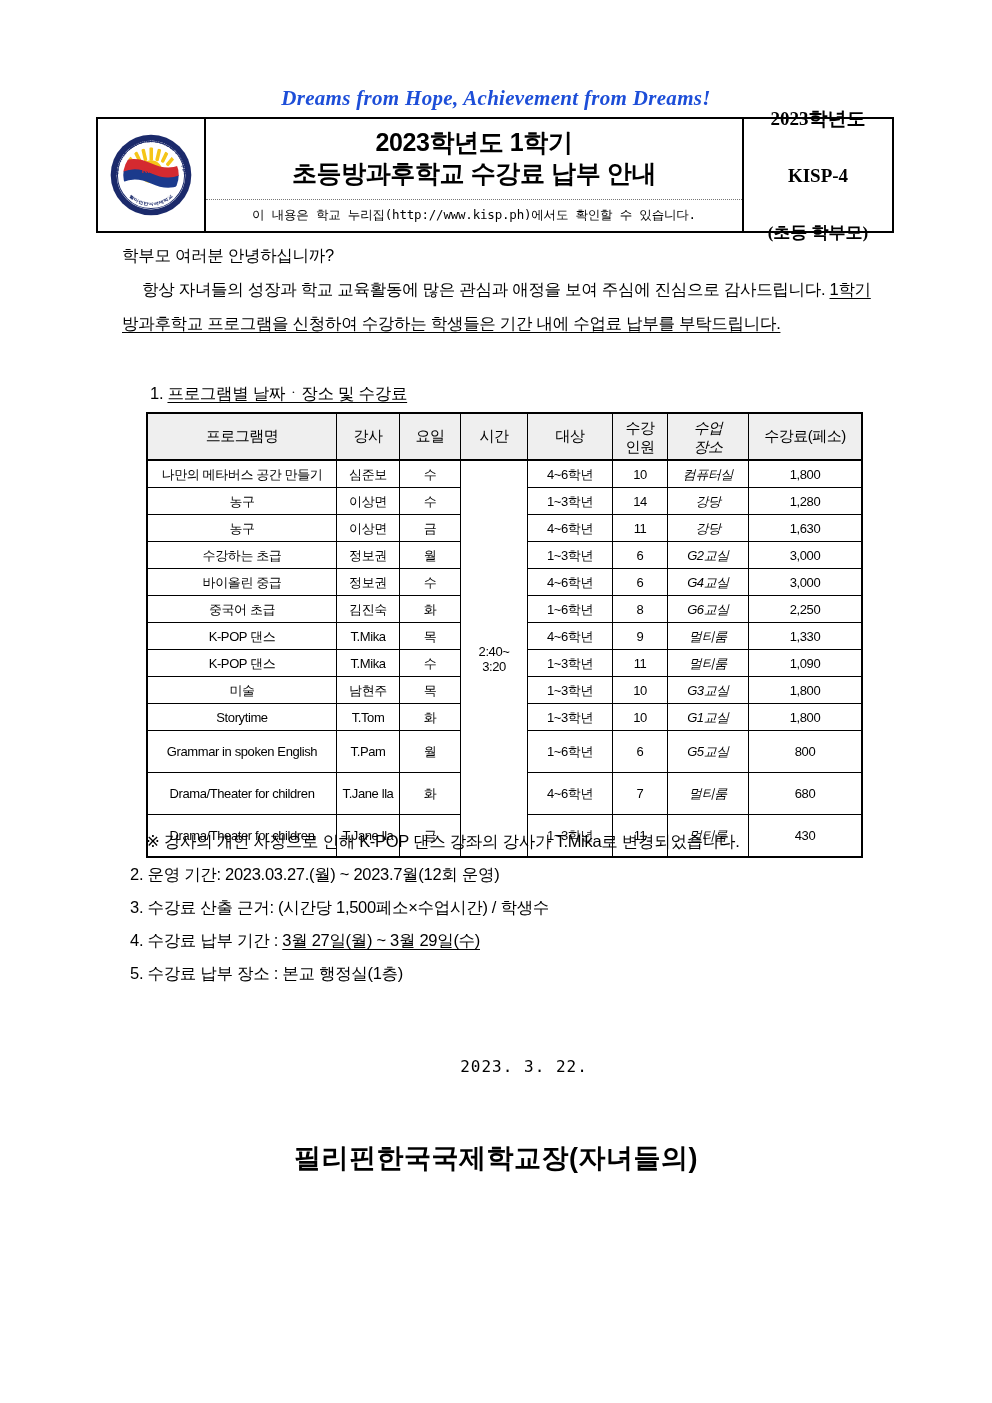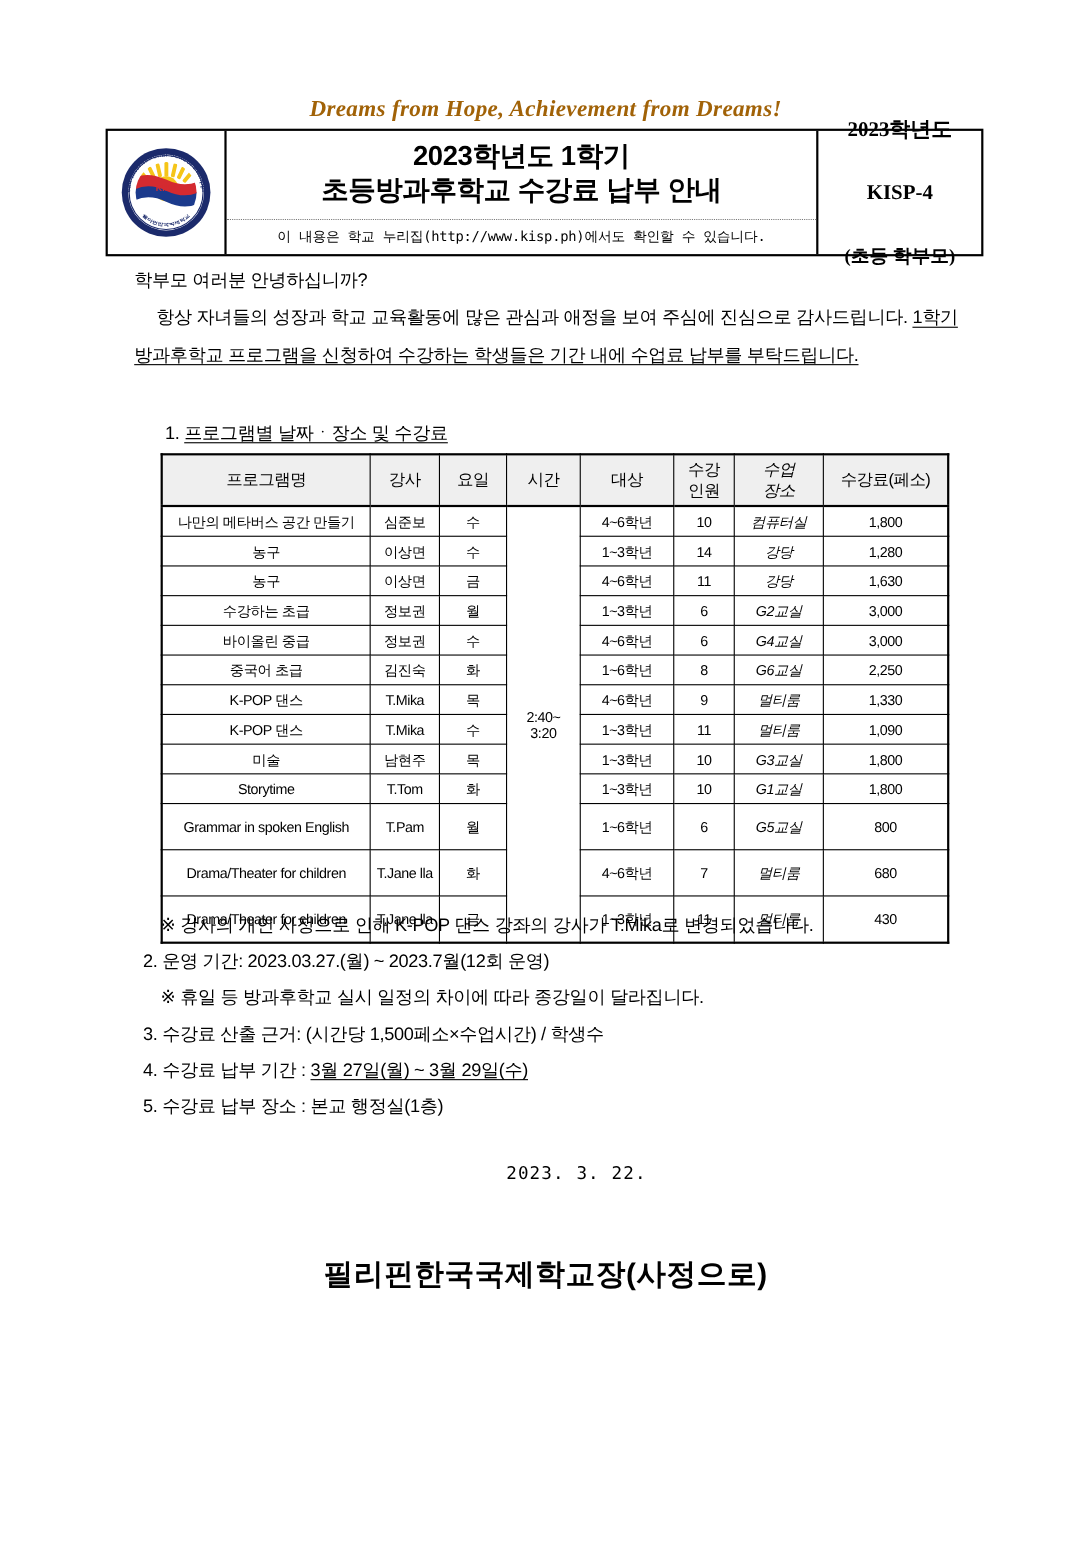--- a/index.html
+++ b/index.html
@@ -30,21 +30,21 @@
     position: absolute;
     left: 0;
     top: 86px;
     width: 992px;
     text-align: center;
     font-family: "Liberation Serif", "DejaVu Serif", serif;
     font-weight: bold;
     font-style: italic;
     font-size: 21px;
     letter-spacing: 0.3px;
-    color: #a16207;
+    color: #1d4ed8;
   }
 
   
   .header-banner {
     position: absolute;
     left: 96px;
     top: 117px;
     width: 798px;
     height: 116px;
     border: 2px solid #000;
@@ -469,22 +469,21 @@
             <td class="c-place">멀티룸</td>
             <td class="c-fee">430</td>
           </tr>
         </tbody>
     </table>
   </div>
 
   <div class="notes">
     <p class="note star">※ 강사의 개인 사정으로 인해 K-POP 댄스 강좌의 강사가 T.Mika로 변경되었습니다.</p>
     <p class="note num">2. 운영 기간: 2023.03.27.(월) ~ 2023.7월(12회 운영)</p>
-    <p class="note star">※ 휴일 등 방과후학교 실시 일정의 차이에 따라 종강일이 달라집니다.</p>
     <p class="note num">3. 수강료 산출 근거: (시간당 1,500페소×수업시간) / 학생수</p>
     <p class="note num"><span>4. 수강료 납부 기간 : </span><span class="u">3월 27일(월) ~ 3월 29일(수)</span></p>
     <p class="note num">5. 수강료 납부 장소 : 본교 행정실(1층)</p>
   </div>
 
   <div class="doc-date">2023. 3. 22.</div>
-  <div class="signer">필리핀한국국제학교장(사정으로)</div>
+  <div class="signer">필리핀한국국제학교장(자녀들의)</div>
 
 </div>
 
 </body></html>

